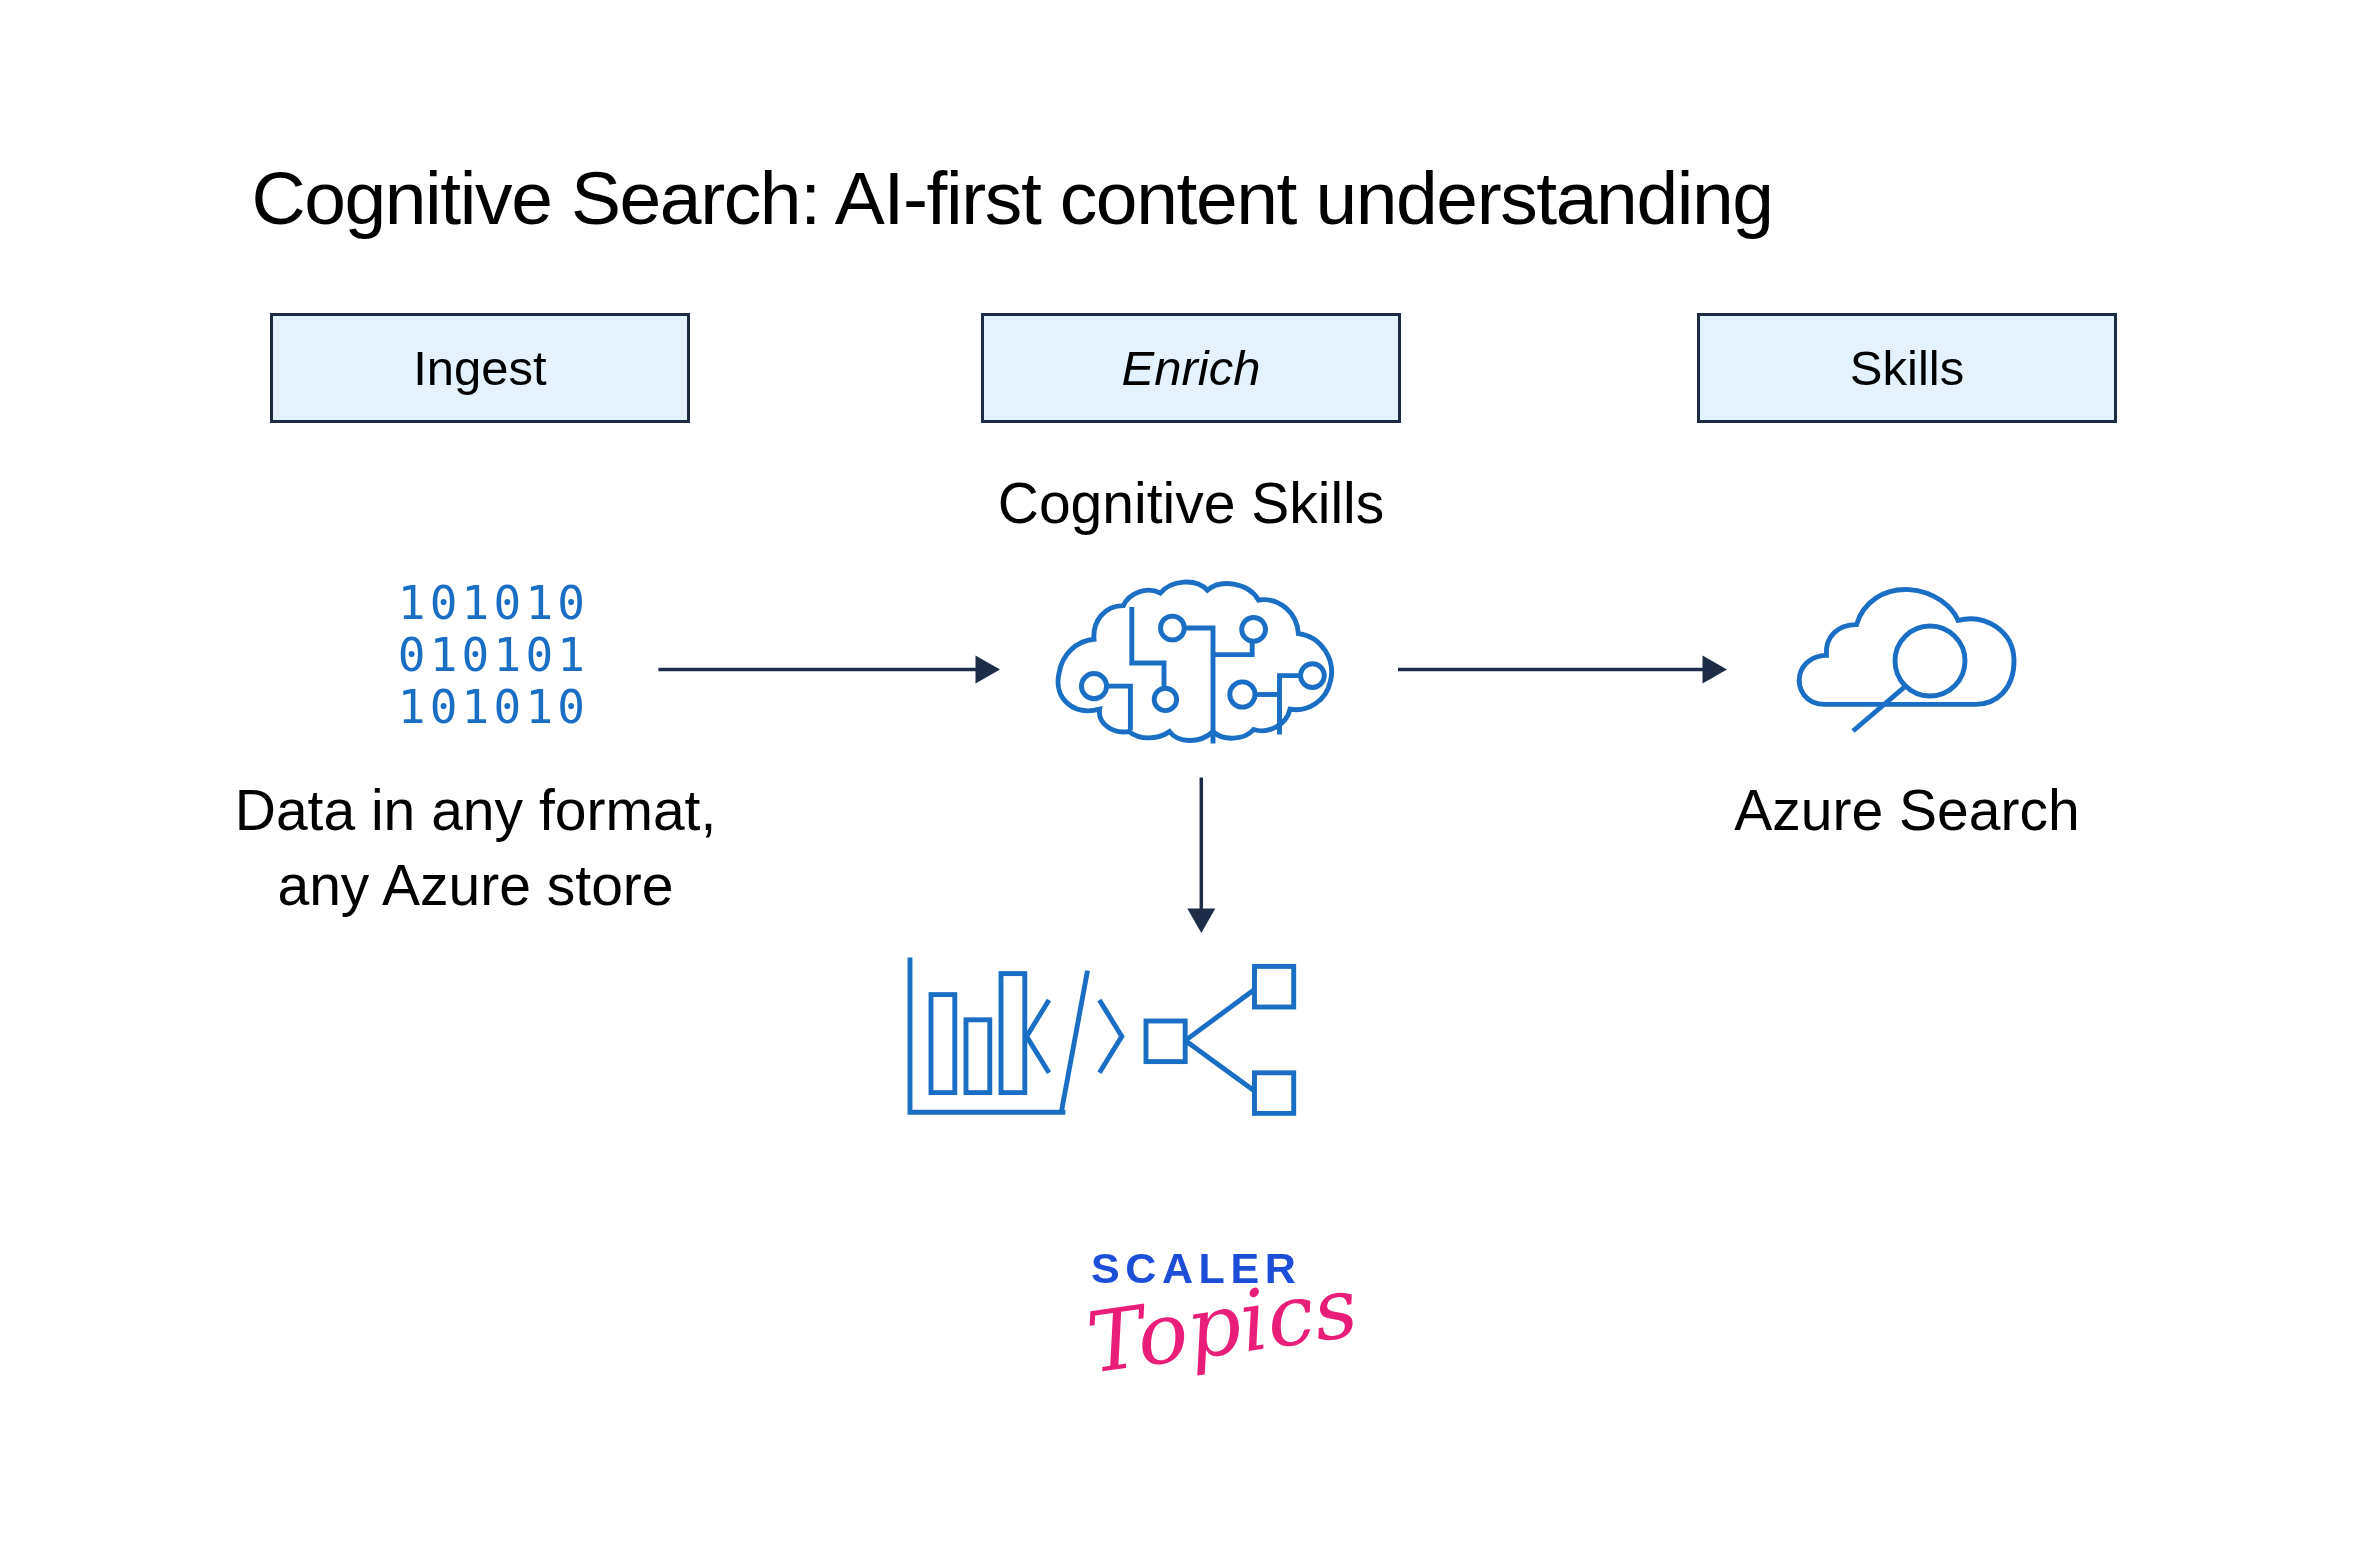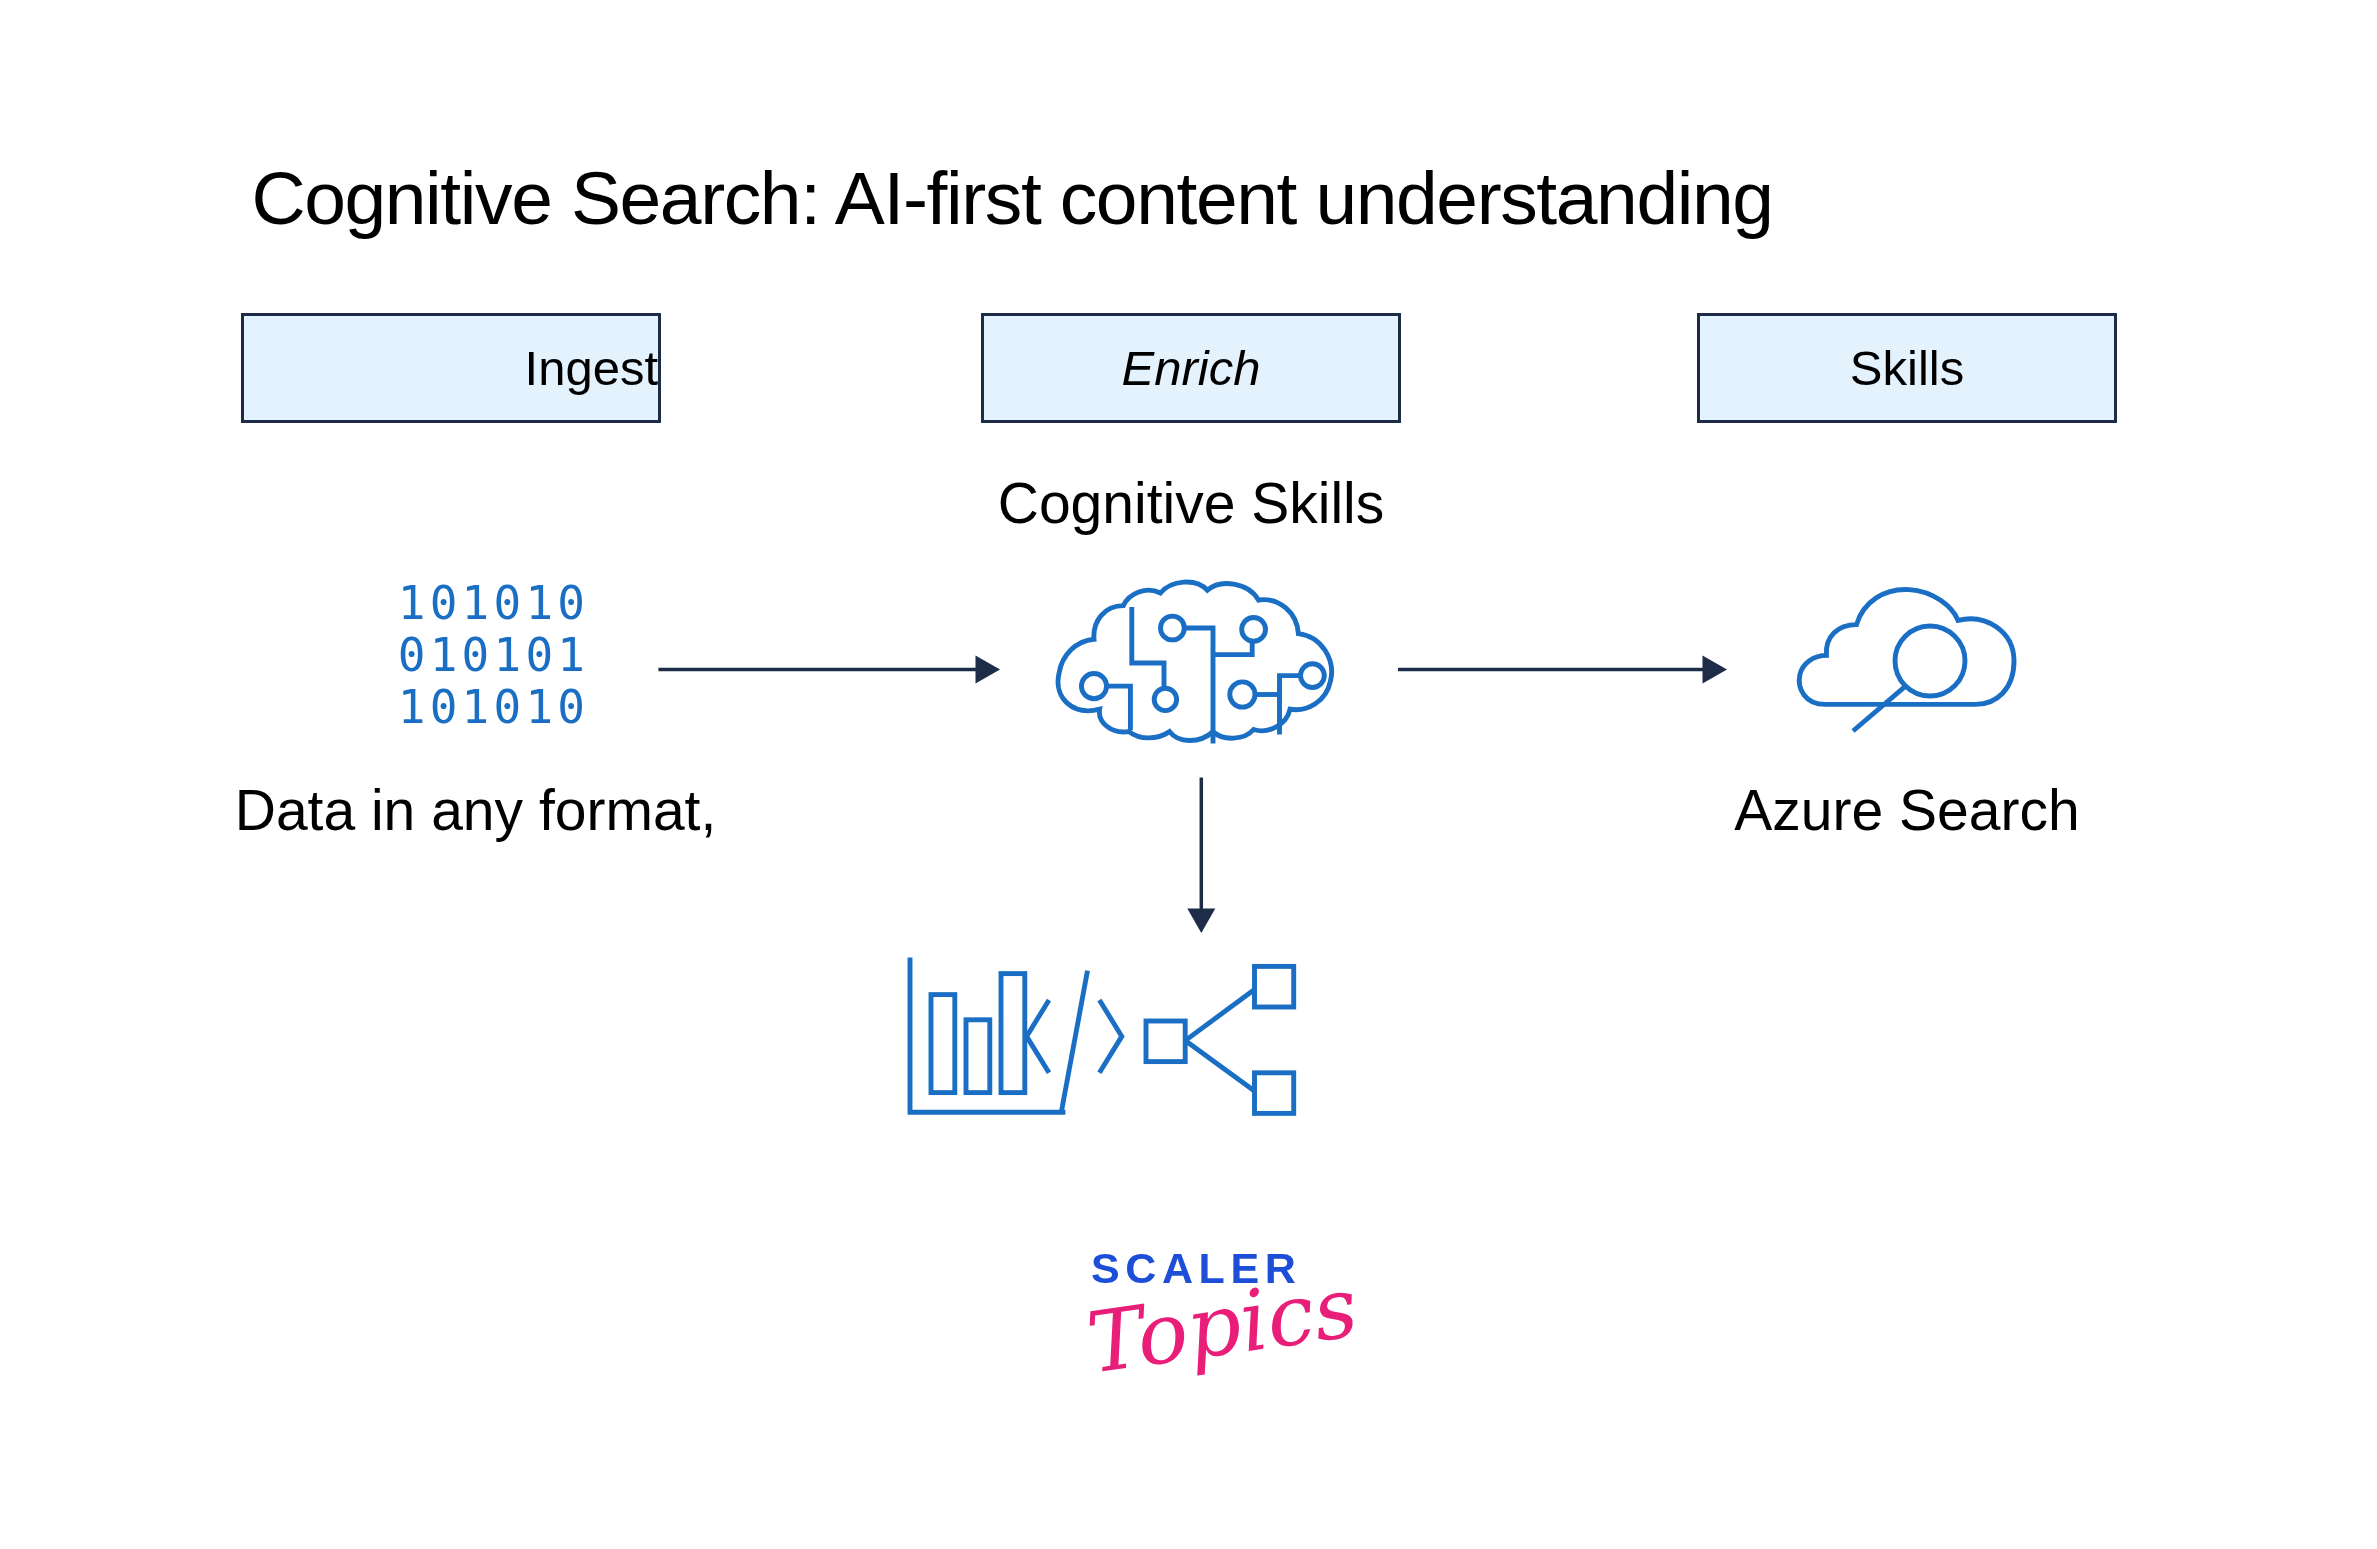--- a/index.html
+++ b/index.html
@@ -21,40 +21,41 @@
               font-size: 43px; font-weight: bold; letter-spacing: 5.6px; color: #1d4ed8; }
     .topics { left: 1087px; top: 1279px; width: 231px; text-align: center;
               font-family: "DejaVu Serif", serif; font-style: italic;
               font-size: 84px; color: #e91e78; transform: rotate(-8deg); transform-origin: center; }
   </style>
 </head>
 <body>
 
 <div class="abs title">Cognitive Search: AI-first content understanding</div>
 
-<div class="abs stage" style="left:241px;justify-content:flex-end;">
+<div class="abs stage" style="left:270px;">
   <span>Ingest</span>
 </div>
 <div class="abs stage" style="left:981px;font-style:italic;">
   <span>Enrich</span>
 </div>
 <div class="abs stage" style="left:1697px;">
   <span>Skills</span>
 </div>
 
 <div class="abs label" style="left:981px; width:420px; top:466px;">Cognitive Skills</div>
 
 <div class="abs" style="left:392px; top:577px; width:203px;text-align:center;">
   <div style="font-family:'DejaVu Sans Mono','Liberation Mono',monospace; font-size:46px; color:#1a6fc4; letter-spacing:4.2px; line-height:52px;">101010</div>
   <div style="font-family:'DejaVu Sans Mono','Liberation Mono',monospace; font-size:46px; color:#1a6fc4; letter-spacing:4.2px; line-height:52px;">010101</div>
   <div style="font-family:'DejaVu Sans Mono','Liberation Mono',monospace; font-size:46px; color:#1a6fc4; letter-spacing:4.2px; line-height:52px;">101010</div>
 </div>
 
 <div class="abs label" style="left:210px; width:531px; top:773px;">
   <div>Data in any format,</div>
+  <div>any Azure store</div>
 </div>
 
 <svg class="abs" style="left:650px; top:650px;" width="364" height="42" viewBox="0 0 520 60">
   <line class="arrow" x1="12" y1="28" x2="470" y2="28"></line>
   <polygon class="arrowhead" points="465,8 500,28 465,48"></polygon>
 </svg>
 
 <div class="abs icon" style="left:1045px; top:572px;">
   <svg width="308" height="175" viewBox="0 0 440 250">
     <path class="ic" d="M120,228 C95,232 75,215 78,196 C40,206 12,180 20,145 C24,118 45,98 70,96

